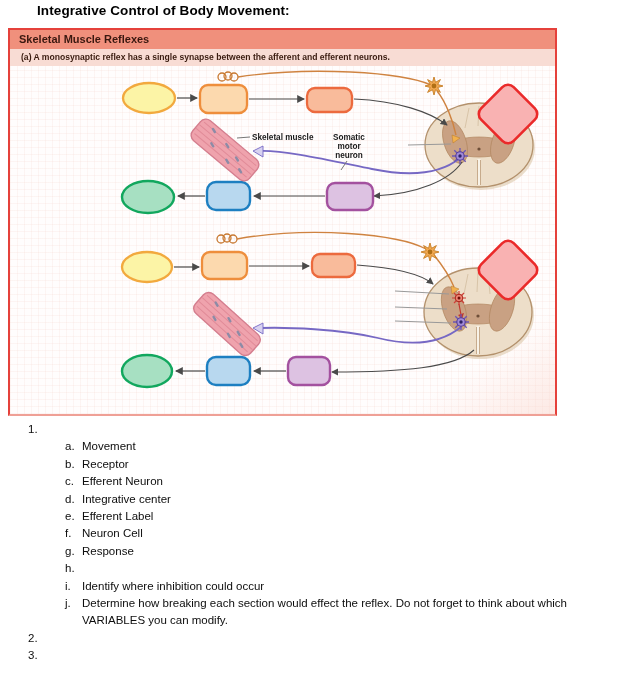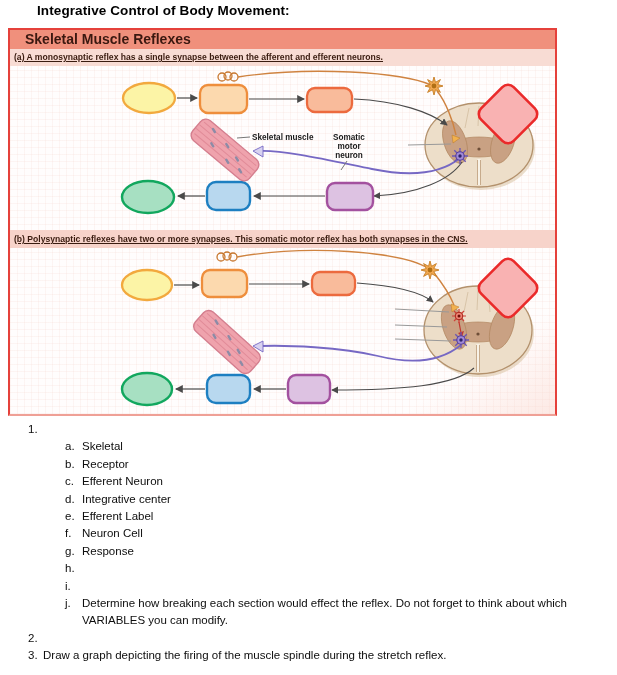--- a/index.html
+++ b/index.html
@@ -15,26 +15,26 @@
     position:absolute;left:8px;top:28px;width:549px;height:388px;
     box-sizing:border-box;border:2px solid #e5413b;border-bottom-color:#efa096;
     background:
       linear-gradient(to bottom right, rgba(255,255,255,0) 86%, rgba(250,213,203,.5)),
       repeating-linear-gradient(0deg, rgba(242,205,196,.18) 0 1px, transparent 1px 7px),
       repeating-linear-gradient(90deg, rgba(242,205,196,.18) 0 1px, transparent 1px 7px),
       #fffdfd;
   }
   .panel-header{
     height:19px;line-height:19px;background:#f0907c;
-    font-size:14px;font-weight:bold;color:#3a1810;padding-left:15px;
+    font-size:11px;font-weight:bold;color:#3a1810;padding-left:9px;
   }
   .caption{
     height:17px;line-height:17px;background:#f8dcd4;
-    font-size:8.6px;font-weight:bold;color:#3a1c10;padding-left:4px;
-    white-space:nowrap;overflow:hidden;text-decoration:underline;
+    font-size:8.6px;font-weight:bold;color:#3a1c10;padding-left:11px;
+    white-space:nowrap;overflow:hidden;
   }
   .caption-b{height:18px;line-height:18px;background:#f7d3ca}
   .diagram{position:relative}
   .diagram svg{display:block}
   .qlist{
     position:absolute;left:28px;top:421px;width:560px;
     font-size:11.5px;line-height:17.4px;color:#0d0d0d;
   }
   .qrow{display:flex}
   .qnum{width:15px;flex:0 0 15px}
@@ -127,21 +127,20 @@
       <text x="339" y="74" text-anchor="middle" font-size="8.2" font-weight="bold" fill="#1a1a1a" font-family="Liberation Sans, sans-serif">Somatic</text>
       <text x="339" y="83" text-anchor="middle" font-size="8.2" font-weight="bold" fill="#1a1a1a" font-family="Liberation Sans, sans-serif">motor</text>
       <text x="339" y="92" text-anchor="middle" font-size="8.2" font-weight="bold" fill="#1a1a1a" font-family="Liberation Sans, sans-serif">neuron</text>
 
       <g transform="translate(498,48) rotate(45)">
         <rect x="-23" y="-23" width="46" height="46" rx="8" stroke-width="2.6" fill="#f9b2b2" stroke="#ea2a2a"></rect>
       </g>
     </svg>
   </div>
 
-  <div class="caption caption-b">(b) Polysynaptic reflexes have two or more synapses. This somatic motor reflex has both synapses in the CNS.</div>
 
   <div class="diagram">
     <svg width="545" height="166" viewBox="0 0 545 166">
       <defs>
         <marker id="arwB" viewBox="0 0 8 8" refX="7" refY="4" markerWidth="6.5" markerHeight="6.5" orient="auto">
           <path d="M0,0 L8,4 L0,8 Z" fill="#4a4a4a"></path>
         </marker>
       </defs>
 
       <g>
@@ -223,21 +222,21 @@
     </svg>
   </div>
 </div>
 
 <div class="qlist">
   <div class="qrow">
     <span class="qnum">1.</span>
   </div>
   <div class="qrow sub">
     <span class="qnum">a.</span>
-    <span class="qtext">Skeletal</span>
+    <span class="qtext">Movement</span>
   </div>
   <div class="qrow sub">
     <span class="qnum">b.</span>
     <span class="qtext">Receptor</span>
   </div>
   <div class="qrow sub">
     <span class="qnum">c.</span>
     <span class="qtext">Efferent Neuron</span>
   </div>
   <div class="qrow sub">
@@ -254,25 +253,25 @@
   </div>
   <div class="qrow sub">
     <span class="qnum">g.</span>
     <span class="qtext">Response</span>
   </div>
   <div class="qrow sub">
     <span class="qnum">h.</span>
   </div>
   <div class="qrow sub">
     <span class="qnum">i.</span>
+    <span class="qtext">Identify where inhibition could occur</span>
   </div>
   <div class="qrow sub">
     <span class="qnum">j.</span>
     <span class="qtext">Determine how breaking each section would effect the reflex. Do not forget to think about which VARIABLES you can modify.</span>
   </div>
   <div class="qrow">
     <span class="qnum">2.</span>
   </div>
   <div class="qrow">
     <span class="qnum">3.</span>
-    <span class="qtext">Draw a graph depicting the firing of the muscle spindle during the stretch reflex.</span>
   </div>
 </div>
 
 </body></html>

